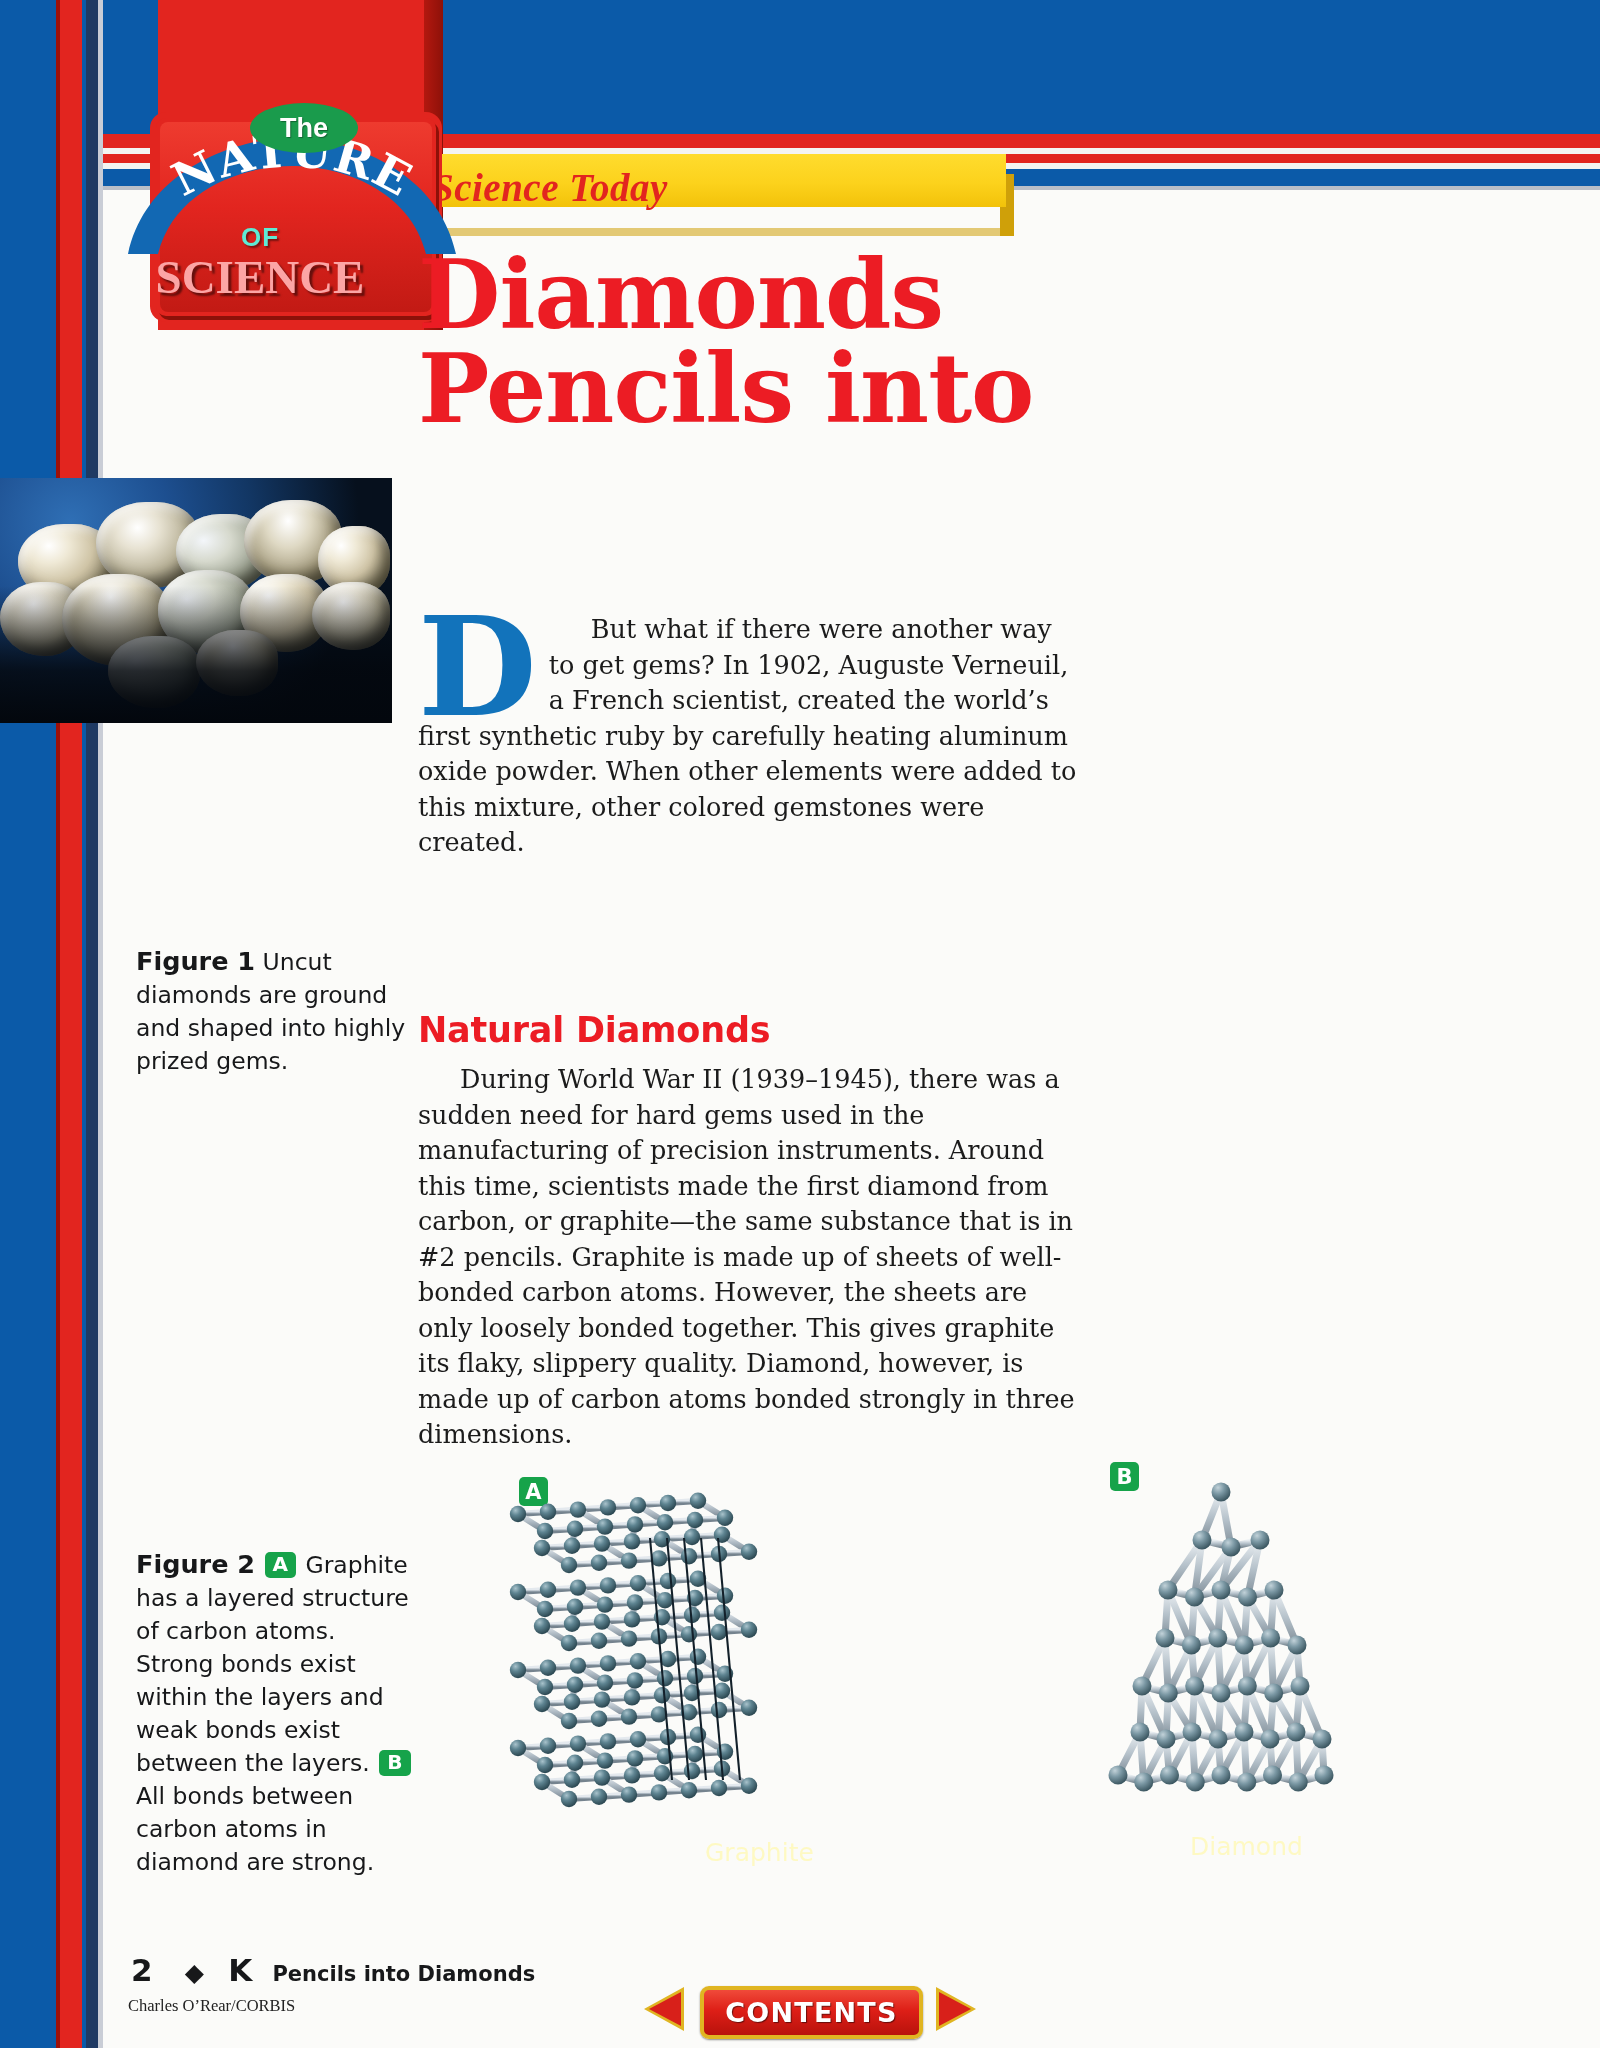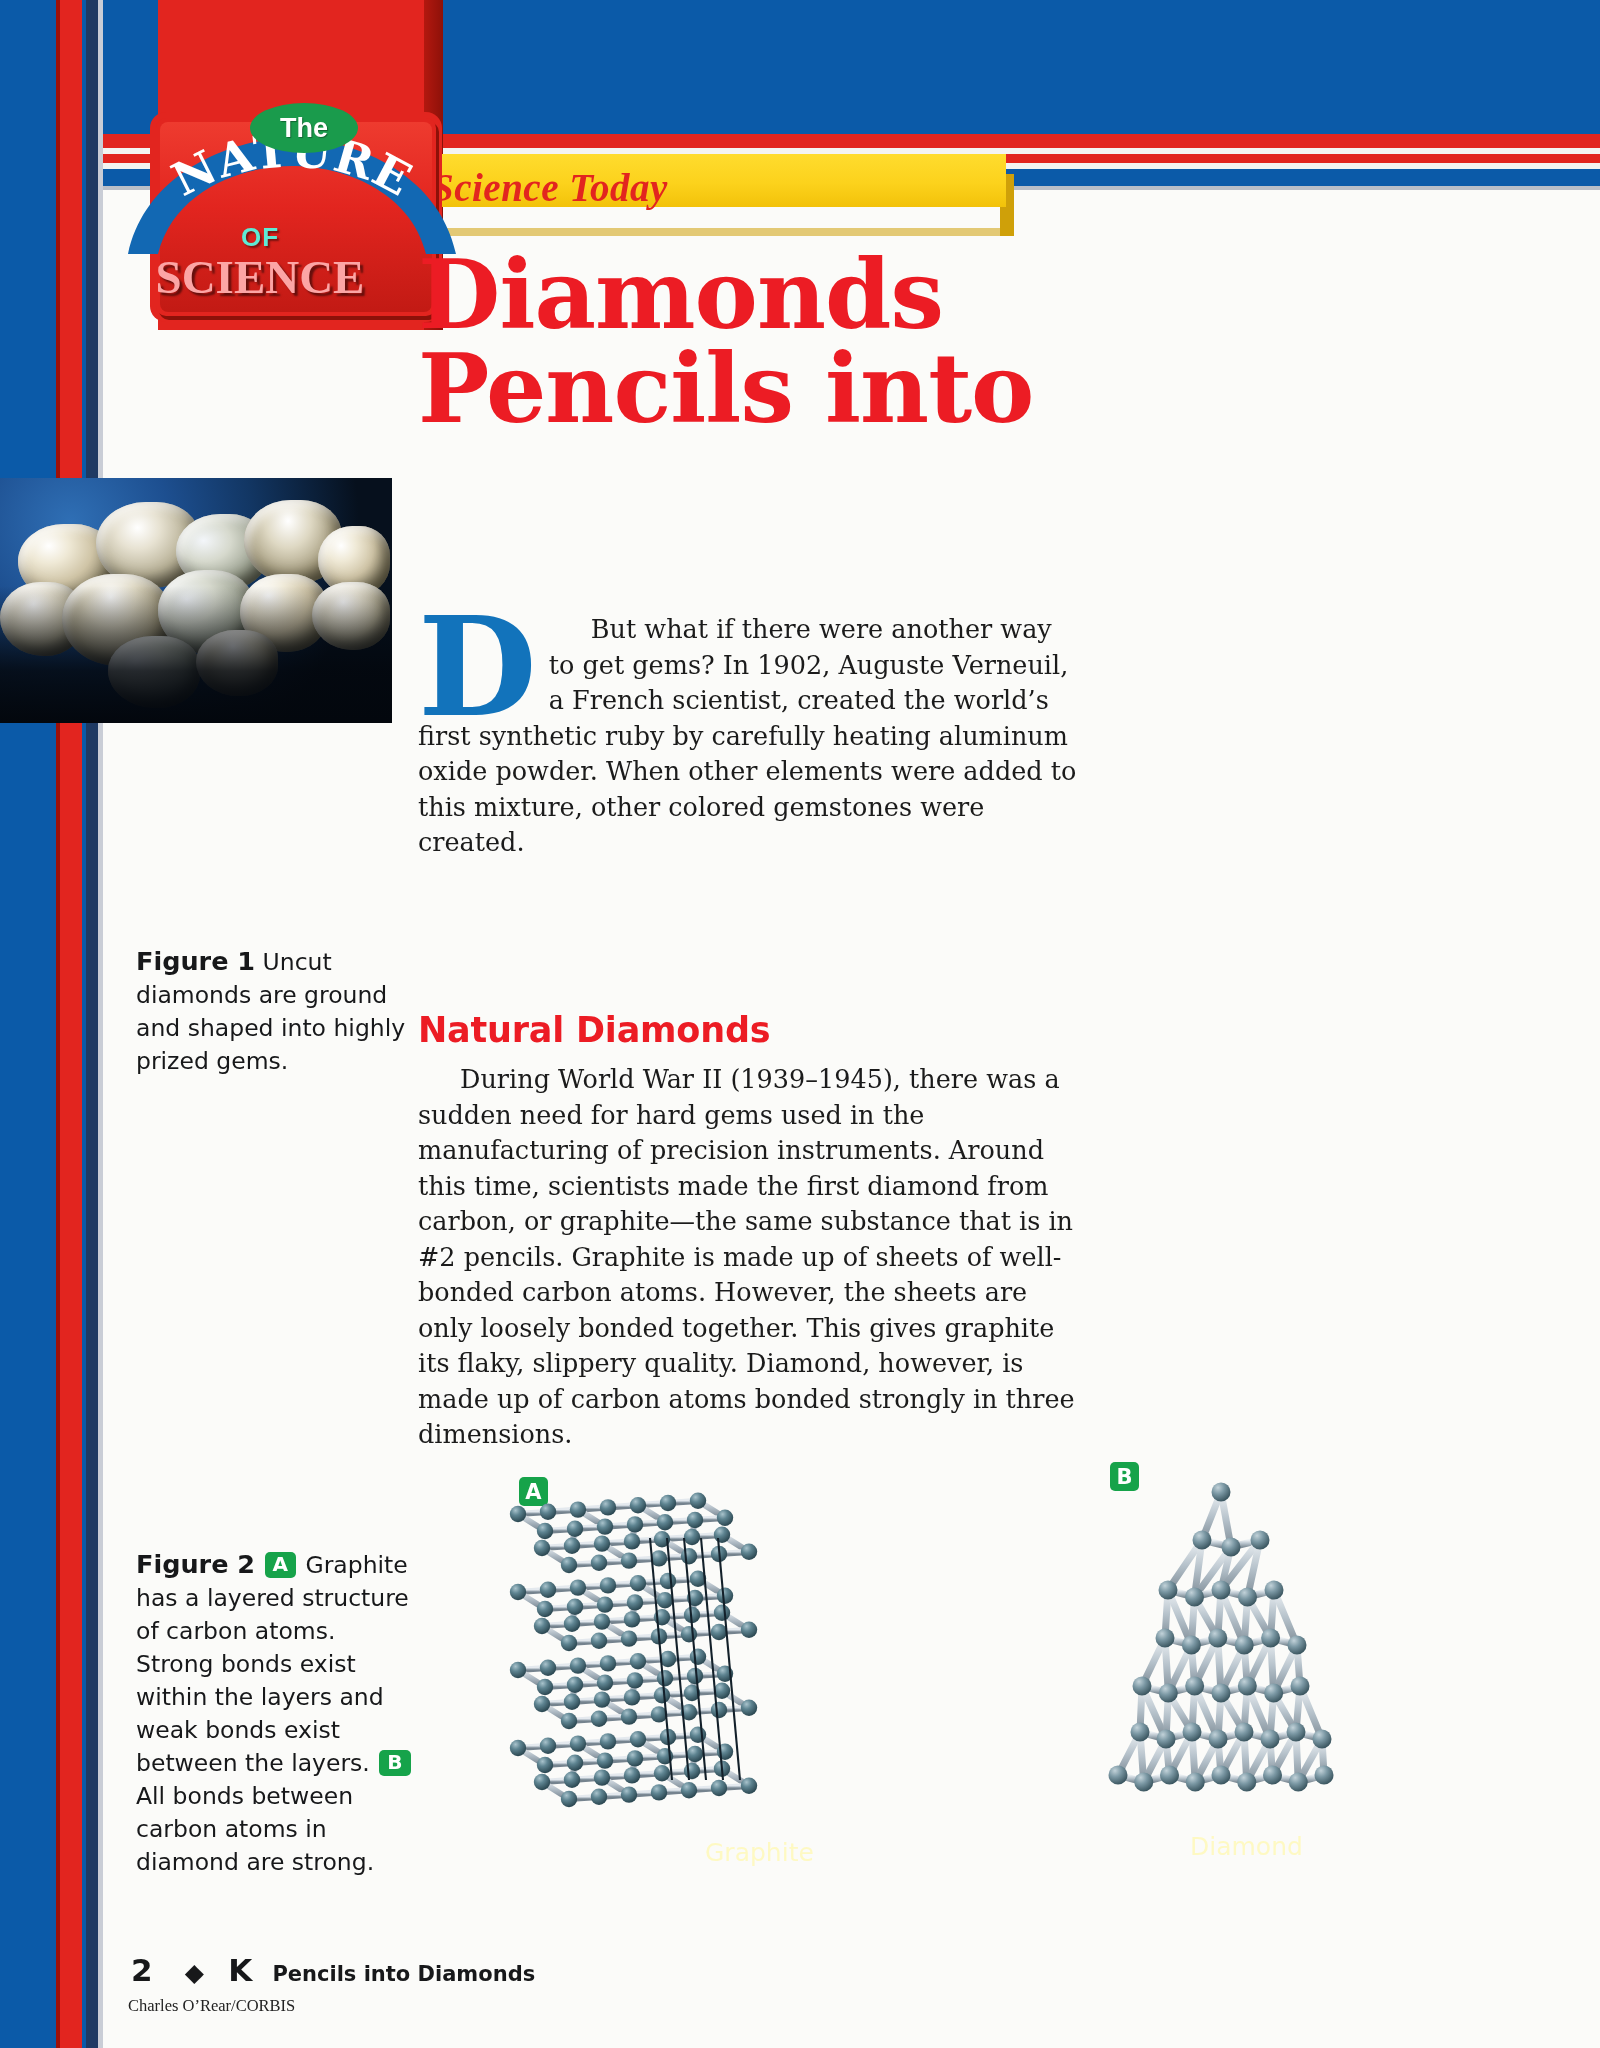--- a/index.html
+++ b/index.html
@@ -697,14 +697,27 @@
     <span class="pno">2</span>
     <span style="display:inline-block;width:22px;"></span>
     <span class="dia">◆</span>
     <span style="display:inline-block;width:14px;"></span>
     <span class="kk">K</span>
     <span style="display:inline-block;width:10px;"></span>
     <span class="ttl">Pencils into Diamonds</span>
   </div>
   <div class="credit">Charles O’Rear/CORBIS</div>
 
+  <div class="nav">
+    <svg class="arw" style="left:0px;" viewBox="0 0 48 50">
+      <path d="M44,3 L44,47 L4,25 Z" fill="#e0b522"></path>
+      <path d="M41,8 L41,42 L9,25 Z" fill="#d8201a"></path>
+    </svg>
+    <div class="pill">
+      <span>CONTENTS</span>
+    </div>
+    <svg class="arw" style="left:292px;" viewBox="0 0 48 50">
+      <path d="M4,3 L4,47 L44,25 Z" fill="#e0b522"></path>
+      <path d="M7,8 L7,42 L39,25 Z" fill="#d8201a"></path>
+    </svg>
+  </div>
 
 </div>
 
 </body></html>

